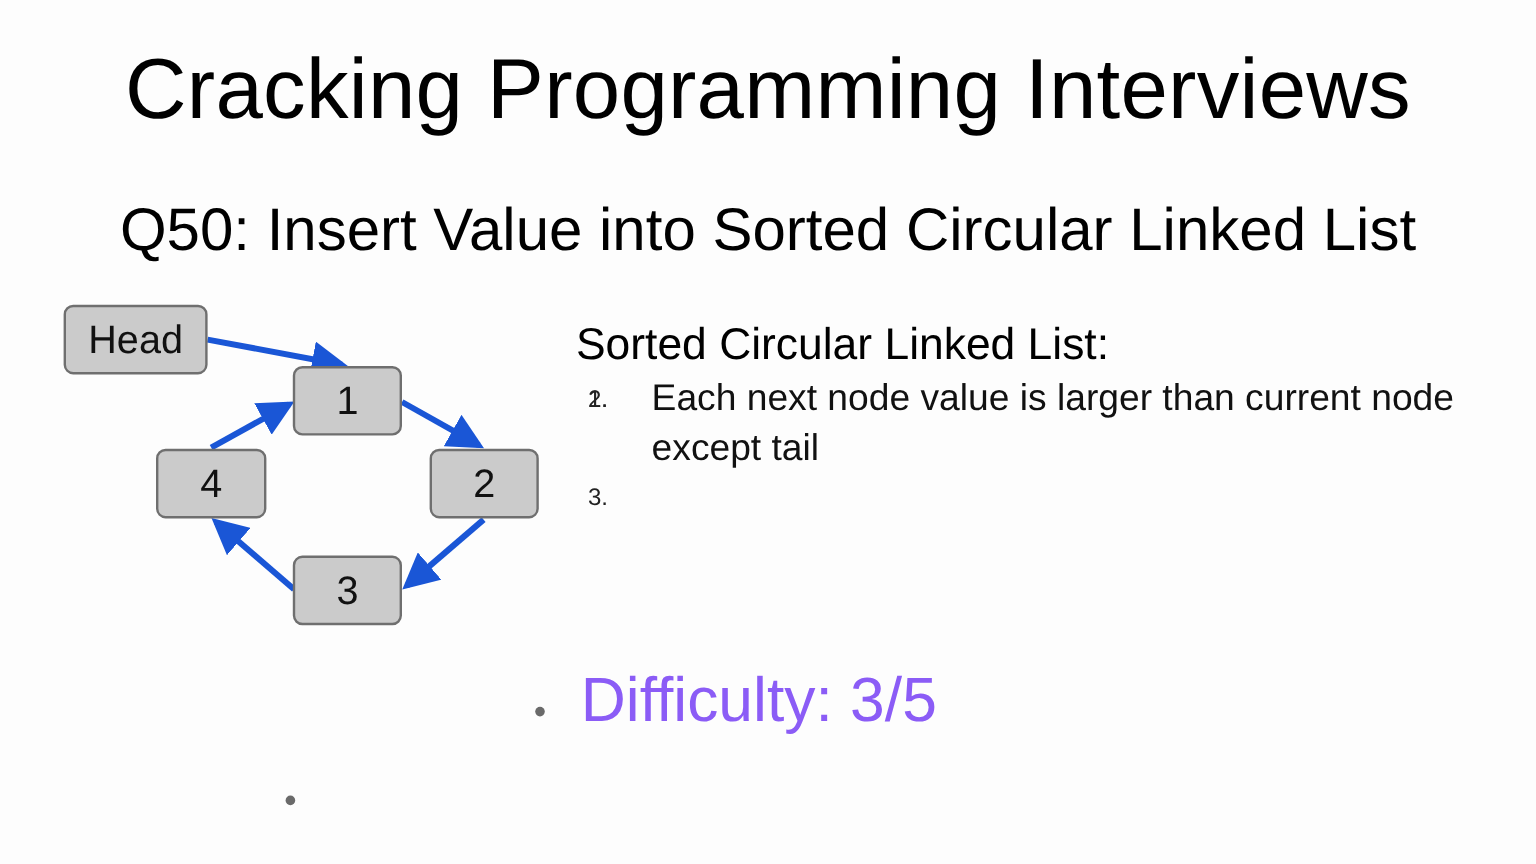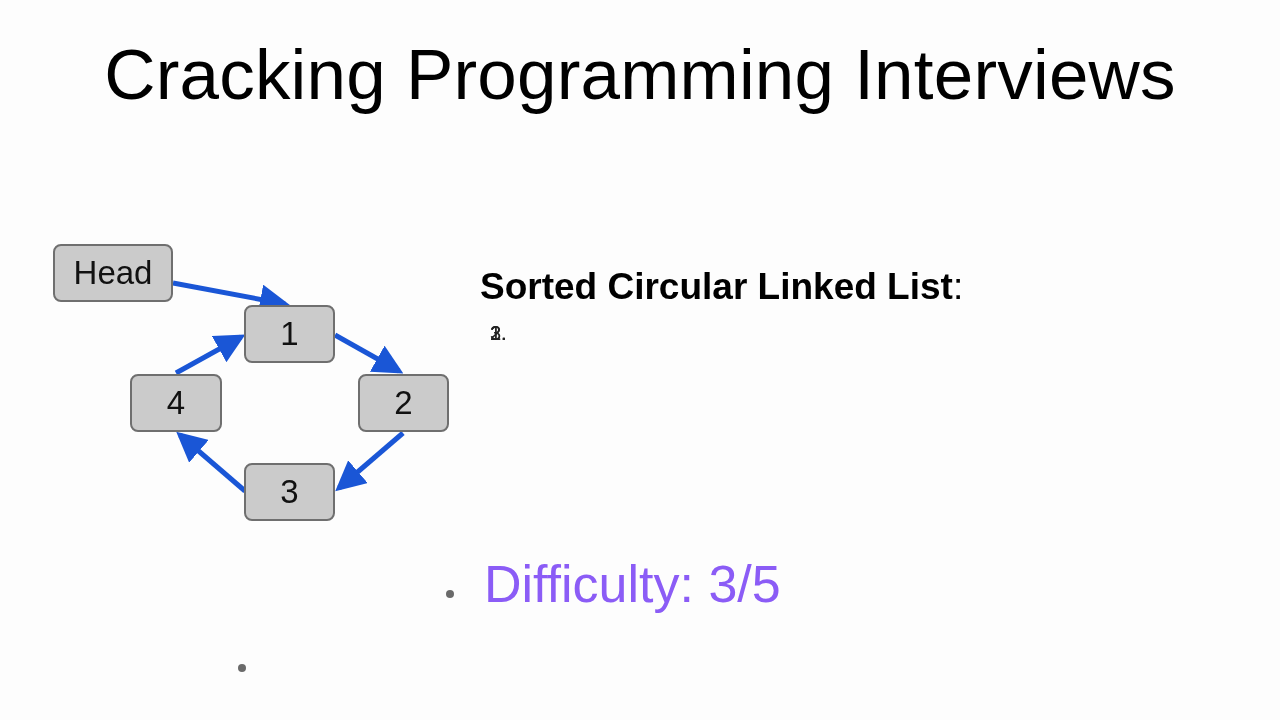--- a/index.html
+++ b/index.html
@@ -68,21 +68,21 @@
       left: 480px;
       top: 263px;
       width: 780px;
     }
     .def-heading {
       font-size: 37px;
       line-height: 48px;
       white-space: nowrap;
     }
     .def-heading b {
-      font-weight: bold;
+      font-weight: normal;
     }
     .def-list {
       list-style: none;
       margin: 0;
       padding: 0;
     }
     .def-item {
       position: relative;
       padding-left: 63px;
       font-size: 31px;
@@ -121,41 +121,42 @@
       position: relative;
       top: 6px;
     }
   </style>
 </head>
 <body>
 
 <div class="slide">
 
   <div class="title">Cracking Programming Interviews</div>
+  <div class="subtitle">Q50: Insert Value into Sorted Circular Linked List</div>
 
   <div class="diagram">
     <svg class="arrows" width="470" height="540">
       <defs>
         <marker id="ah" markerWidth="6" markerHeight="6" refX="5" refY="3" orient="auto" markerUnits="strokeWidth">
           <path d="M0,0 L6,3 L0,6 z" fill="#1a56d6"></path>
         </marker>
       </defs>
 
       <line x1="173" y1="283" x2="285" y2="304" stroke="#1a56d6" stroke-width="5" marker-end="url(#ah)"></line>
 
       <line x1="335" y1="335" x2="399" y2="371" stroke="#1a56d6" stroke-width="5" marker-end="url(#ah)"></line>
 
       <line x1="403" y1="433" x2="339" y2="488" stroke="#1a56d6" stroke-width="5" marker-end="url(#ah)"></line>
 
       <line x1="245" y1="491" x2="180" y2="435" stroke="#1a56d6" stroke-width="5" marker-end="url(#ah)"></line>
 
       <line x1="176" y1="373" x2="241" y2="337" stroke="#1a56d6" stroke-width="5" marker-end="url(#ah)"></line>
     </svg>
 
-    <div class="node" style="left:53px;top:244px;width:120px;height:58px;">
+    <div class="node" style="left:53px;top:254px;width:120px;height:58px;">
       <span>Head</span>
     </div>
     <div class="node" style="left:244px;top:305px;width:91px;height:58px;">
       <span>1</span>
     </div>
     <div class="node" style="left:358px;top:374px;width:91px;height:58px;">
       <span>2</span>
     </div>
     <div class="node" style="left:244px;top:463px;width:91px;height:58px;">
       <span>3</span>
@@ -166,20 +167,21 @@
   </div>
 
   <div class="definition">
     <div class="def-heading"><b>Sorted Circular Linked List</b><span>:</span></div>
     <ol class="def-list">
       <li class="def-item">
         <span class="def-num">1.</span>
       </li>
       <li class="def-item" style="width:700px;">
         <span class="def-num">2.</span>
+        <span>Each next node value is larger than current node except tail</span>
       </li>
       <li class="def-item">
         <span class="def-num">3.</span>
       </li>
     </ol>
   </div>
 
   <div class="bullets">
     <div class="bullet" style="left:446px;top:4px;">
       <span class="dot"></span><span>Difficulty: 3/5</span>

